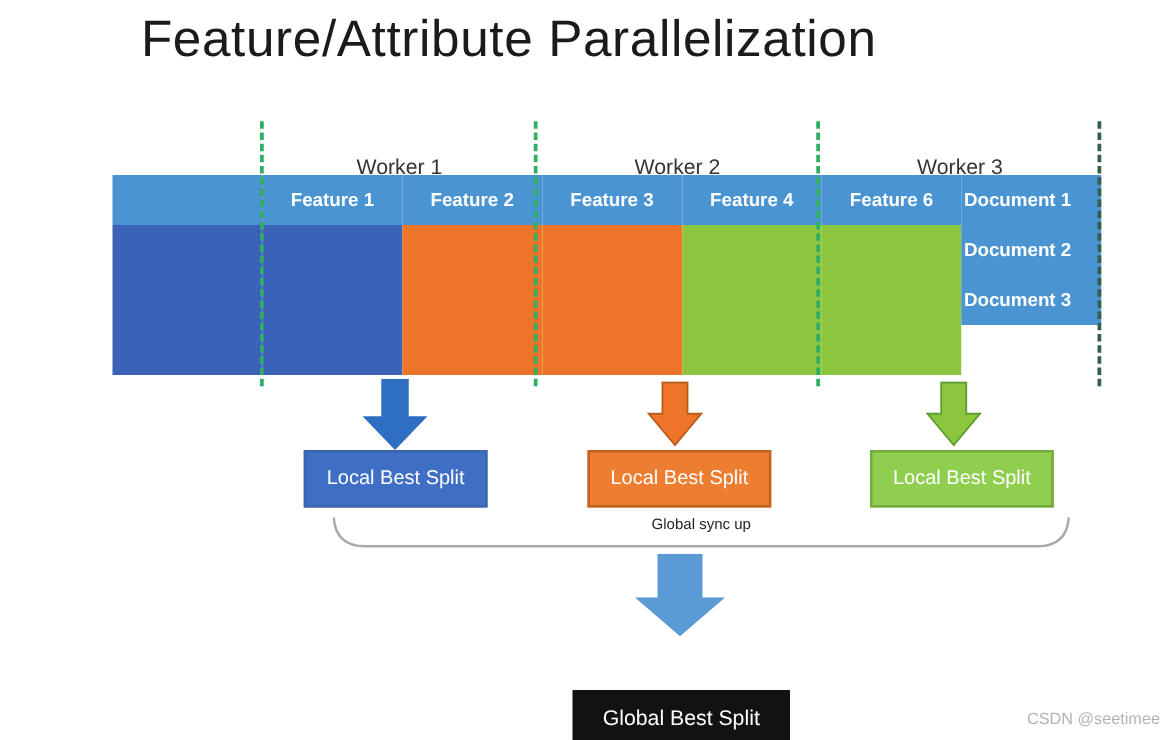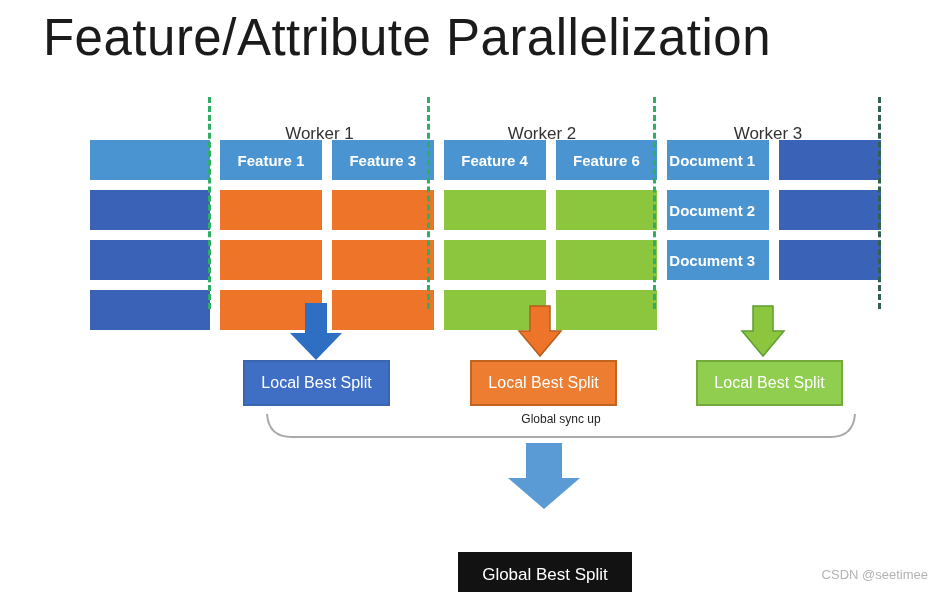--- a/index.html
+++ b/index.html
@@ -9,21 +9,21 @@
   }
   .stage{
     position:relative;
     width:940px;height:592px;
     background:#ffffff;
     overflow:hidden;
   }
   .title{
     position:absolute;left:0;top:8px;width:814px;
     text-align:center;
-    font-size:51px;
+    font-size:41px;
     font-weight:400;
     letter-spacing:0.5px;
     color:var(--title_color);
   }
   .worker-label{
     position:absolute;top:103px;
     text-align:center;
     font-size:17px;
     color:var(--label_text);
     margin-top:21px;
@@ -36,21 +36,21 @@
     border-left:3px dashed var(--dash_green);
     z-index:5;
   }
   .dash.dark{border-left-color:var(--dash_dark);}
   .d1{left:208px;} .d2{left:427px;} .d3{left:653px;} .d4{left:878px;}
   .table{
     position:absolute;left:90px;top:140px;width:791px;height:166px;
     display:grid;
     grid-template-columns:120px repeat(6,1fr);
     grid-template-rows:40px 40px 40px 40px;
-    gap:10px;
+    gap:0;
     background:#ffffff;
   }
   .cell{
     display:flex;align-items:center;justify-content:center;
     color:#ffffff;
     font-size:15px;
   }
   .hdr{background:var(--header_blue);font-weight:700;}
   .rowlabel{
     background:var(--header_blue);
@@ -103,20 +103,21 @@
   <div class="worker-label w3">Worker 3</div>
 
   <div class="dash d1"></div>
   <div class="dash d2"></div>
   <div class="dash d3"></div>
   <div class="dash dark d4"></div>
 
   <div class="table">
     <div class="cell hdr"></div>
     <div class="cell hdr">Feature 1</div>
+    <div class="cell hdr">Feature 2</div>
     <div class="cell hdr">Feature 3</div>
     <div class="cell hdr">Feature 4</div>
     <div class="cell hdr">Feature 6</div>
 
     <div class="cell rowlabel">Document 1</div>
     <div class="cell c-blue"></div>
     <div class="cell c-blue"></div>
     <div class="cell c-orange"></div>
     <div class="cell c-orange"></div>
     <div class="cell c-green"></div>

